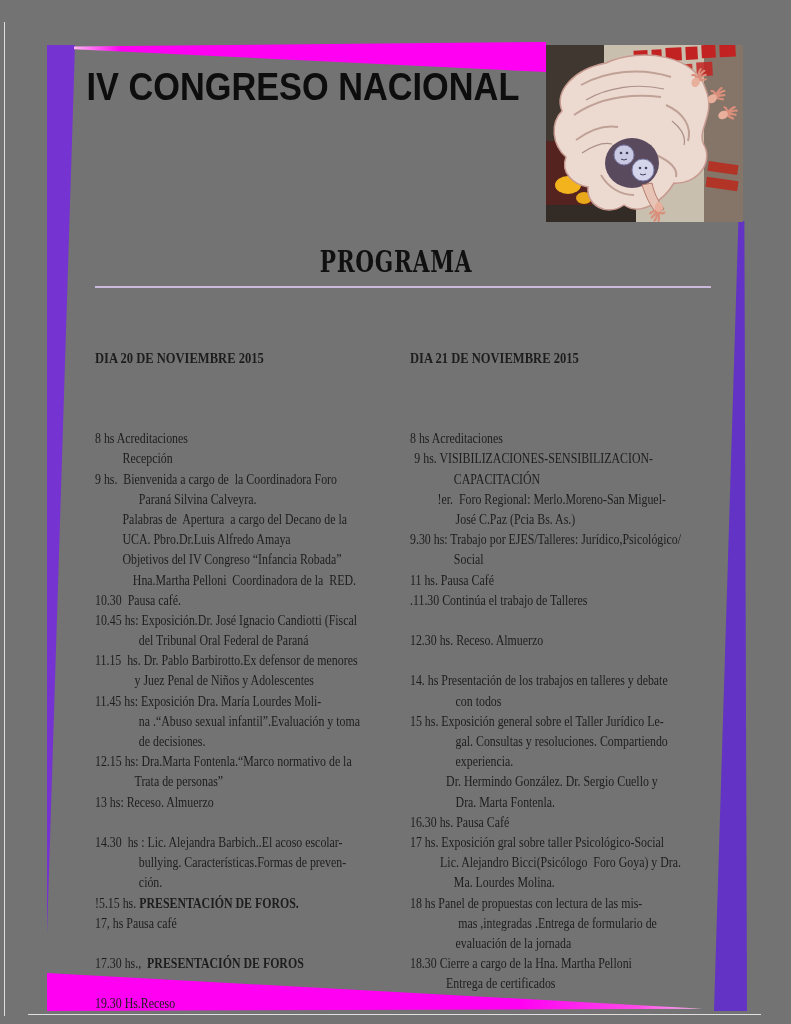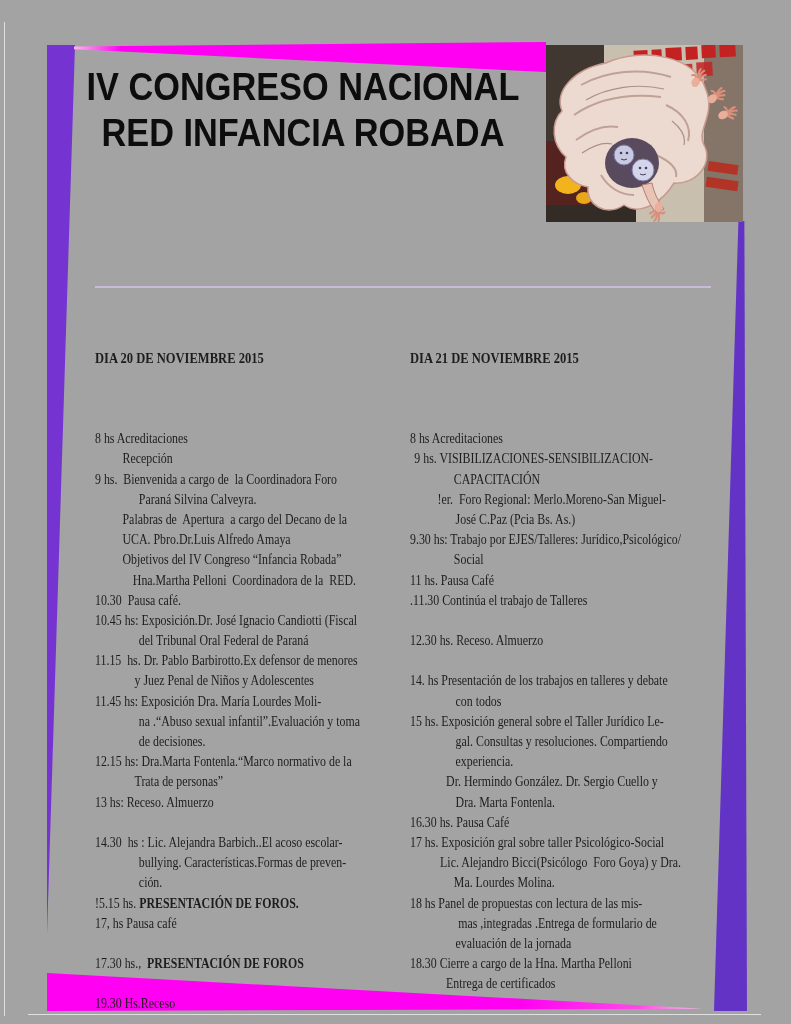--- a/index.html
+++ b/index.html
@@ -1,16 +1,16 @@
 <!DOCTYPE html>
 <html style="--purple-left: #7533d1; --purple-right: #6233c4; --magenta: #ff00f2; --divider: #cbb9d9;"><head>
 <meta charset="utf-8">
 <style>
   html,body{margin:0;padding:0;background:#fff;}
-  .page{position:relative;width:791px;height:1024px;background:#a3a3a3;overflow:hidden;
+  .page{position:relative;width:791px;height:1024px;background:#737373;overflow:hidden;
         font-family:"Liberation Serif",serif;color:#1d1d1d;}
   
   .edge-left{position:absolute;left:4px;top:22px;width:1px;height:994px;background:#dedede;}
   .edge-bottom{position:absolute;left:28px;top:1014px;width:733px;height:1px;background:#e0e0e0;}
 
   
   .bar-left{position:absolute;left:47px;top:45px;width:28px;height:890px;
             background:var(--purple-left);clip-path:polygon(0 0,100% 0,0 100%);}
   .wedge-top{position:absolute;left:74px;top:42px;width:472px;height:30px;
              background:linear-gradient(90deg,#ffb5f2 0%,var(--magenta) 10%,var(--magenta) 100%);
@@ -122,23 +122,25 @@
         <use href="#h" transform="translate(153,30) rotate(25)"></use>
         <use href="#h" transform="translate(172,48) rotate(45)"></use>
         <use href="#h" transform="translate(184,66) rotate(60)"></use>
         <use href="#h" transform="translate(112,170) rotate(185)"></use>
       </g>
     </svg>
   </div>
 
   <div class="header">
     <div class="title-line"><span>IV CONGRESO NACIONAL</span></div>
-    <div class="title-line"><span>RED INFANCIA ROBADA</span></div>
   </div>
 
+  <div class="programa">
+    <span>PROGRAMA</span>
+  </div>
   <div class="divider"></div>
 
   <div class="col col-left">
     <div class="day-heading">DIA 20 DE NOVIEMBRE 2015</div>
     
   <div class="line" style="padding-left: 0px;"><span>8 hs Acreditaciones</span><b></b></div><div class="line" style="padding-left: 32px;"><span>Recepción</span><b></b></div><div class="line" style="padding-left: 0px;"><span>9 hs.  Bienvenida a cargo de  la Coordinadora Foro</span><b></b></div><div class="line" style="padding-left: 51px;"><span>Paraná Silvina Calveyra.</span><b></b></div><div class="line" style="padding-left: 32px;"><span>Palabras de  Apertura  a cargo del Decano de la</span><b></b></div><div class="line" style="padding-left: 32px;"><span>UCA. Pbro.Dr.Luis Alfredo Amaya</span><b></b></div><div class="line" style="padding-left: 32px;"><span>Objetivos del IV Congreso “Infancia Robada”</span><b></b></div><div class="line" style="padding-left: 44px;"><span>Hna.Martha Pelloni  Coordinadora de la  RED.</span><b></b></div><div class="line" style="padding-left: 0px;"><span>10.30  Pausa café.</span><b></b></div><div class="line" style="padding-left: 0px;"><span>10.45 hs: Exposición.Dr. José Ignacio Candiotti (Fiscal</span><b></b></div><div class="line" style="padding-left: 51px;"><span>del Tribunal Oral Federal de Paraná</span><b></b></div><div class="line" style="padding-left: 0px;"><span>11.15  hs. Dr. Pablo Barbirotto.Ex defensor de menores</span><b></b></div><div class="line" style="padding-left: 46px;"><span>y Juez Penal de Niños y Adolescentes</span><b></b></div><div class="line" style="padding-left: 0px;"><span>11.45 hs: Exposición Dra. María Lourdes Moli-</span><b></b></div><div class="line" style="padding-left: 51px;"><span>na .“Abuso sexual infantil”.Evaluación y toma</span><b></b></div><div class="line" style="padding-left: 51px;"><span>de decisiones.</span><b></b></div><div class="line" style="padding-left: 0px;"><span>12.15 hs: Dra.Marta Fontenla.“Marco normativo de la</span><b></b></div><div class="line" style="padding-left: 46px;"><span>Trata de personas”</span><b></b></div><div class="line" style="padding-left: 0px;"><span>13 hs: Receso. Almuerzo</span><b></b></div><div class="line" style="padding-left: 0px;"><span></span><b></b></div><div class="line" style="padding-left: 0px;"><span>14.30  hs : Lic. Alejandra Barbich..El acoso escolar-</span><b></b></div><div class="line" style="padding-left: 51px;"><span>bullying. Características.Formas de preven-</span><b></b></div><div class="line" style="padding-left: 51px;"><span>ción.</span><b></b></div><div class="line" style="padding-left: 0px;"><span>!5.15 hs. </span><b>PRESENTACIÓN DE FOROS.</b></div><div class="line" style="padding-left: 0px;"><span>17, hs Pausa café</span><b></b></div><div class="line" style="padding-left: 0px;"><span></span><b></b></div><div class="line" style="padding-left: 0px;"><span>17.30 hs.,  </span><b>PRESENTACIÓN DE FOROS</b></div><div class="line" style="padding-left: 0px;"><span></span><b></b></div><div class="line" style="padding-left: 0px;"><span>19.30 Hs.Receso</span><b></b></div></div>
 
   <div class="col col-right">
     <div class="day-heading">DIA 21 DE NOVIEMBRE 2015</div>
     

